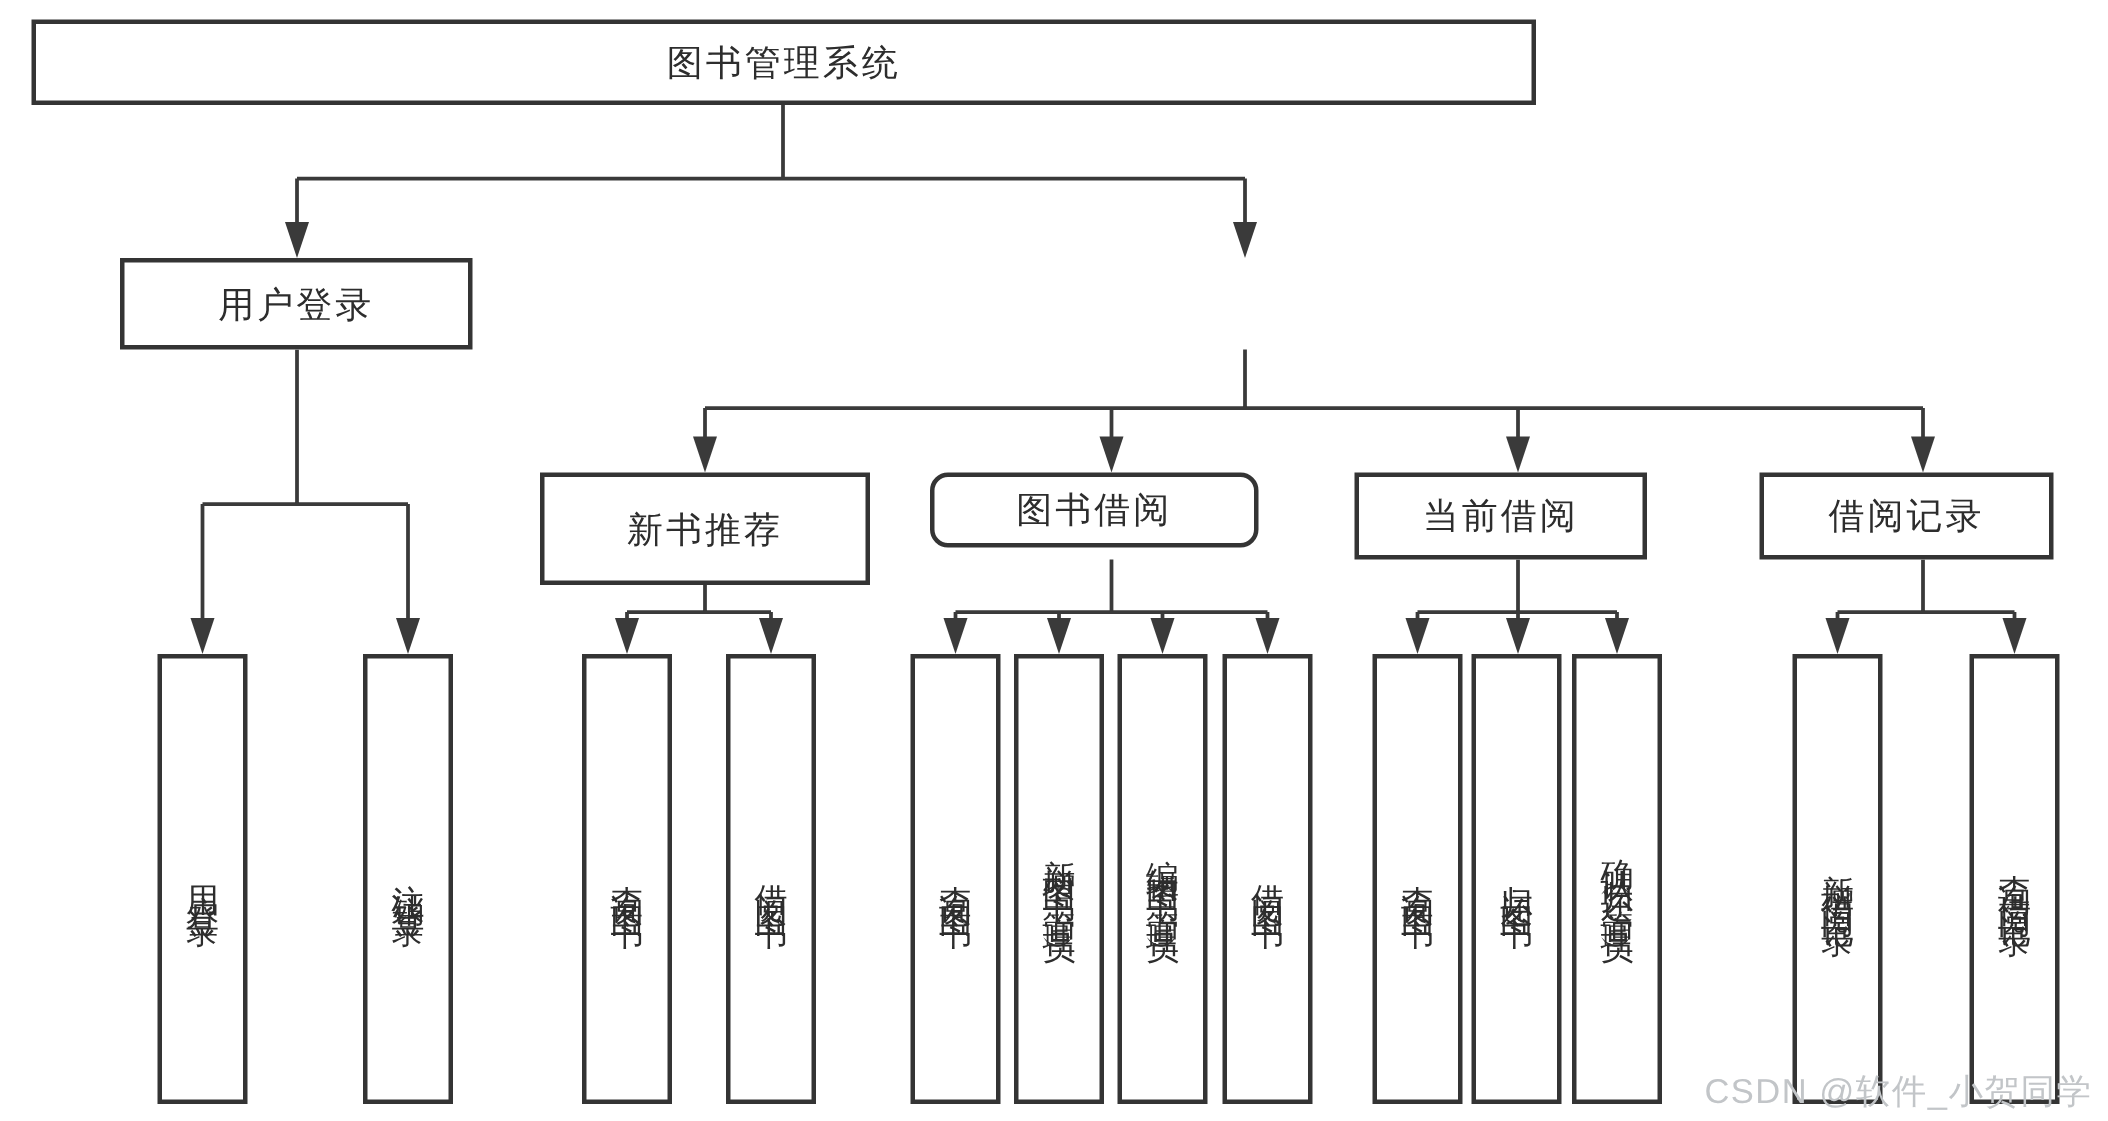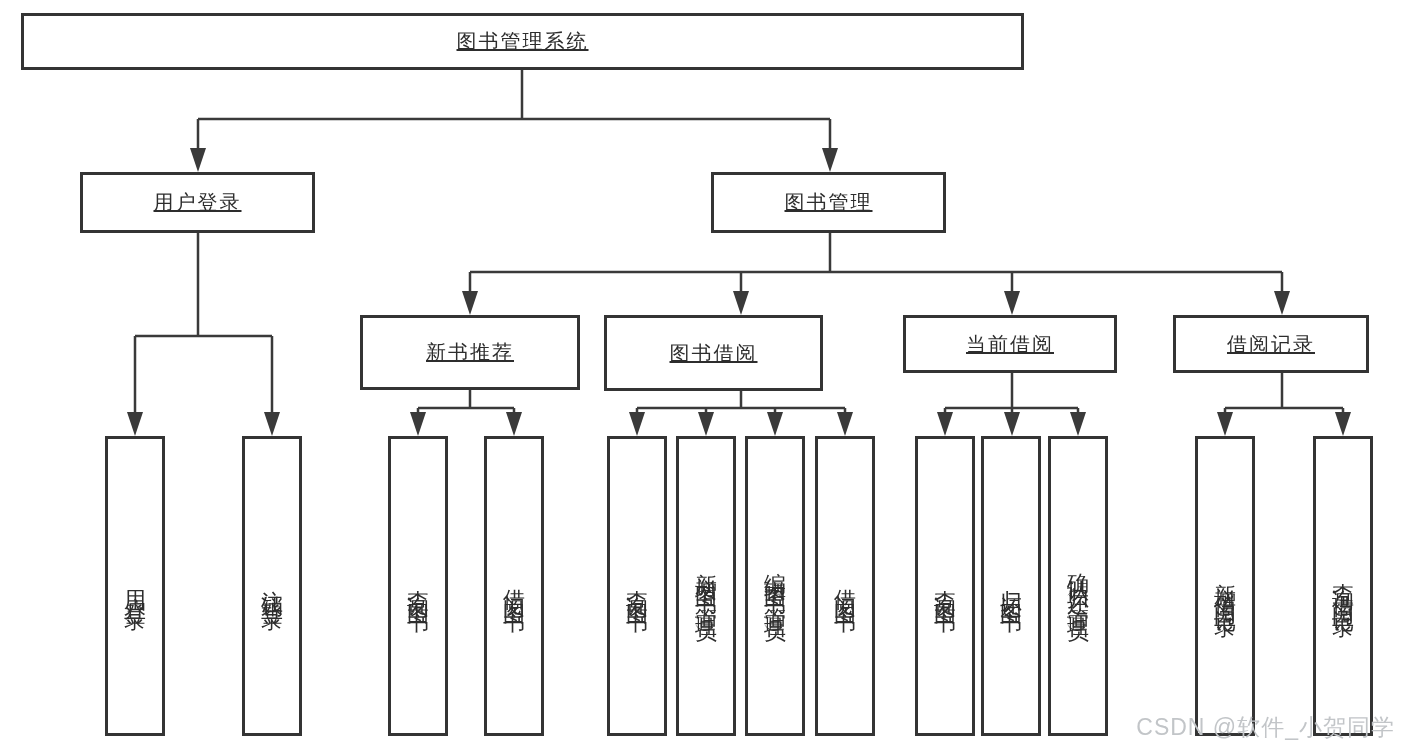--- a/index.html
+++ b/index.html
@@ -22,21 +22,21 @@
   .box{
     position:absolute;
     background:#ffffff;
     border:3px solid var(--box-border);
     display:flex;align-items:center;justify-content:center;
   }
   .box .lbl{
     color:var(--text);
     white-space:nowrap;
   }
-  .h .lbl{font-size:20px;letter-spacing:2px;text-decoration:underline;}
+  .h .lbl{font-size:24px;letter-spacing:2px;}
   .v .lbl{
     writing-mode:vertical-lr;
     font-size:22px;
     letter-spacing:7px;
     line-height:1;
   }
   .watermark{
     position:absolute;
     right:10px;bottom:4px;
     font-size:23px;
@@ -84,31 +84,28 @@
     </g>
   </svg>
 
   <div class="box h" style="left:21px;top:13px;width:1003px;height:57px;">
     <span class="lbl">图书管理系统</span>
   </div>
 
   <div class="box h" style="left:80px;top:172px;width:235px;height:61px;">
     <span class="lbl">用户登录</span>
   </div>
-  <div class="box h" style="left:711px;top:172px;width:235px;height:61px;">
-    <span class="lbl">图书管理</span>
-  </div>
 
   <div class="box h" style="left:360px;top:315px;width:220px;height:75px;">
     <span class="lbl">新书推荐</span>
   </div>
-  <div class="box h" style="left:604px;top:315px;width:219px;height:76px;">
+  <div class="box h" style="left:620px;top:315px;width:219px;height:50px;border-radius:12px;">
     <span class="lbl">图书借阅</span>
   </div>
-  <div class="box h" style="left:903px;top:315px;width:214px;height:58px;">
+  <div class="box h" style="left:903px;top:315px;width:195px;height:58px;">
     <span class="lbl">当前借阅</span>
   </div>
   <div class="box h" style="left:1173px;top:315px;width:196px;height:58px;">
     <span class="lbl">借阅记录</span>
   </div>
 
   <div class="box v" style="left:105px;top:436px;width:60px;height:300px;">
     <span class="lbl">用户登录</span>
   </div>
   <div class="box v" style="left:242px;top:436px;width:60px;height:300px;">

